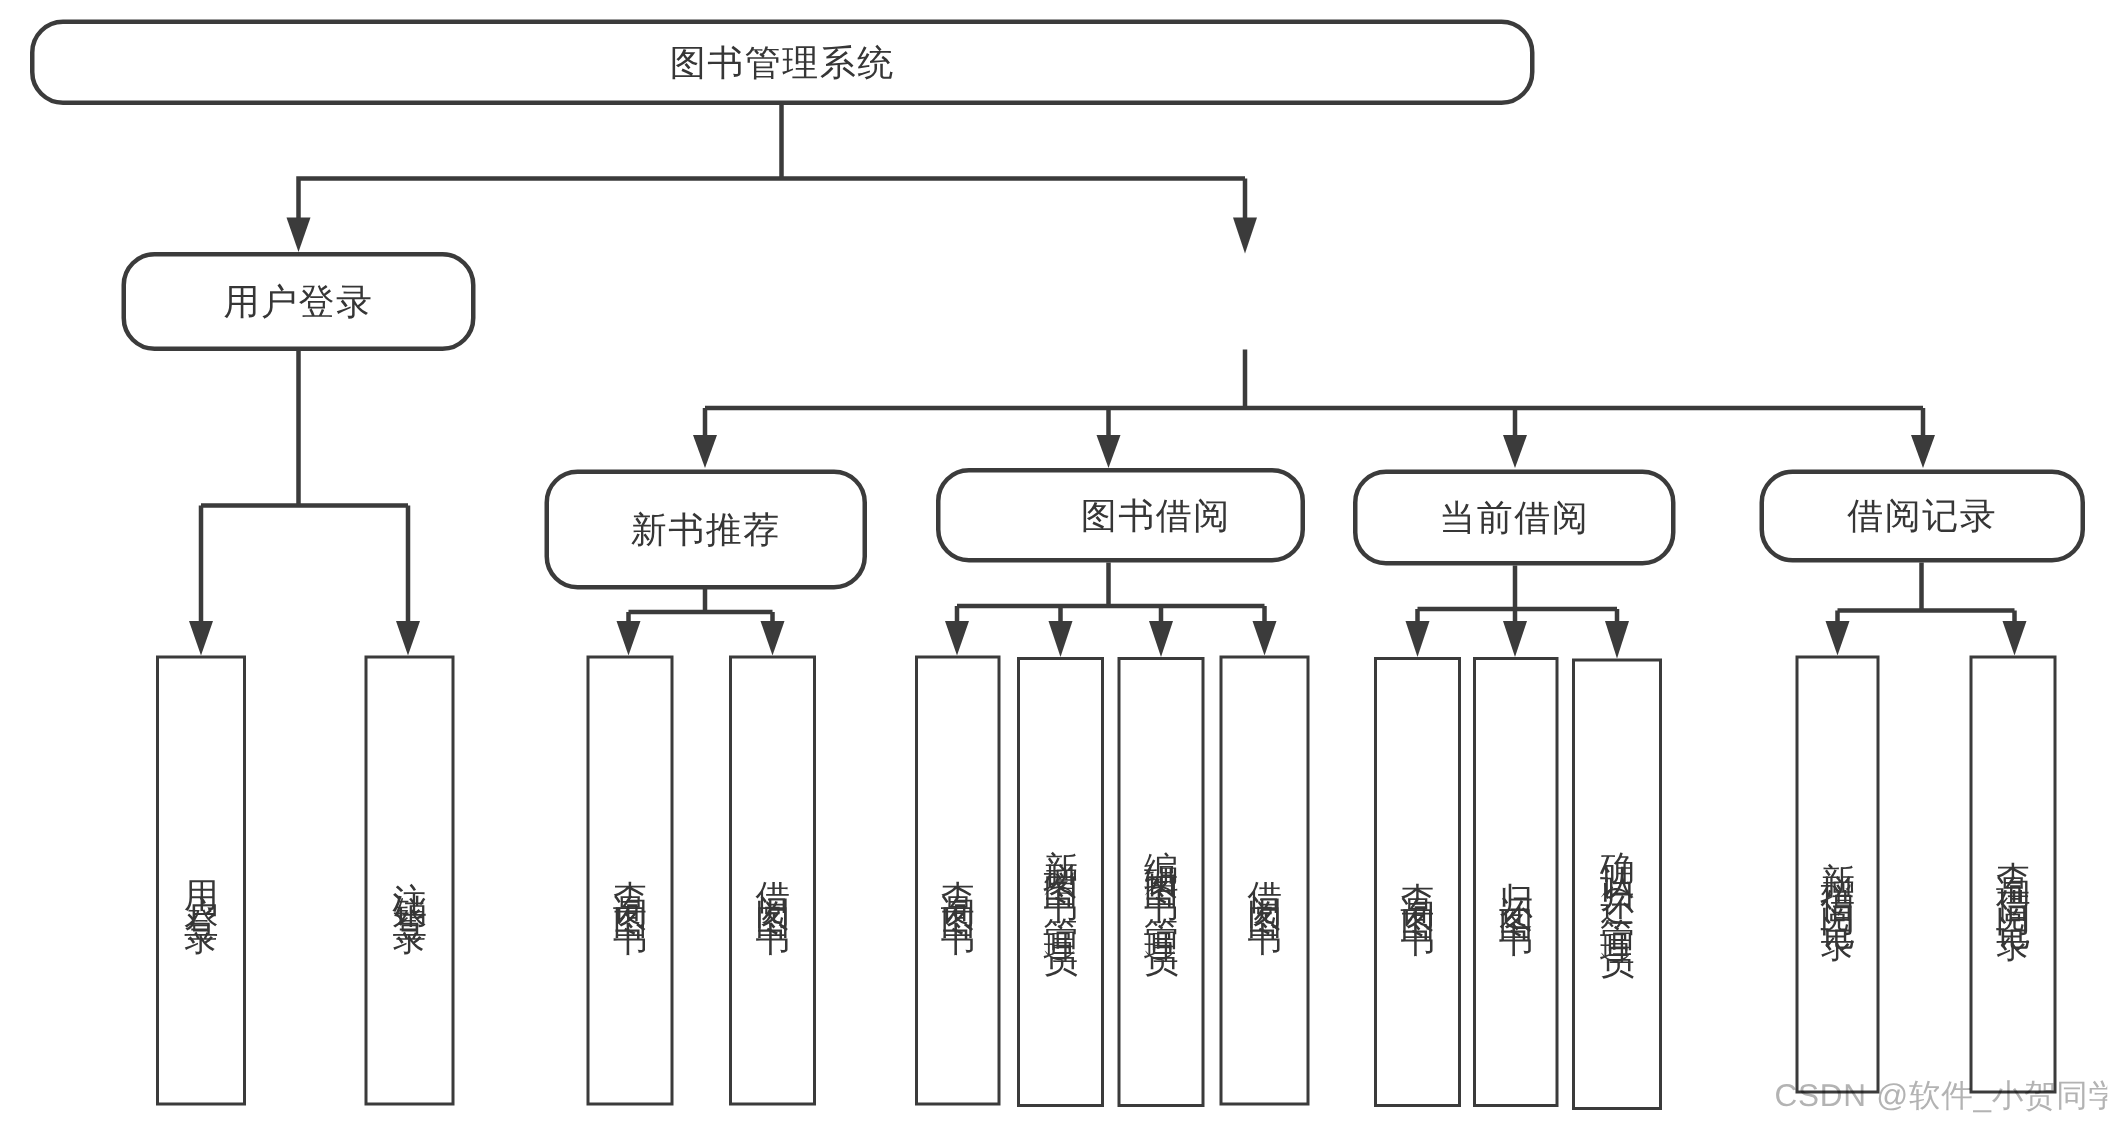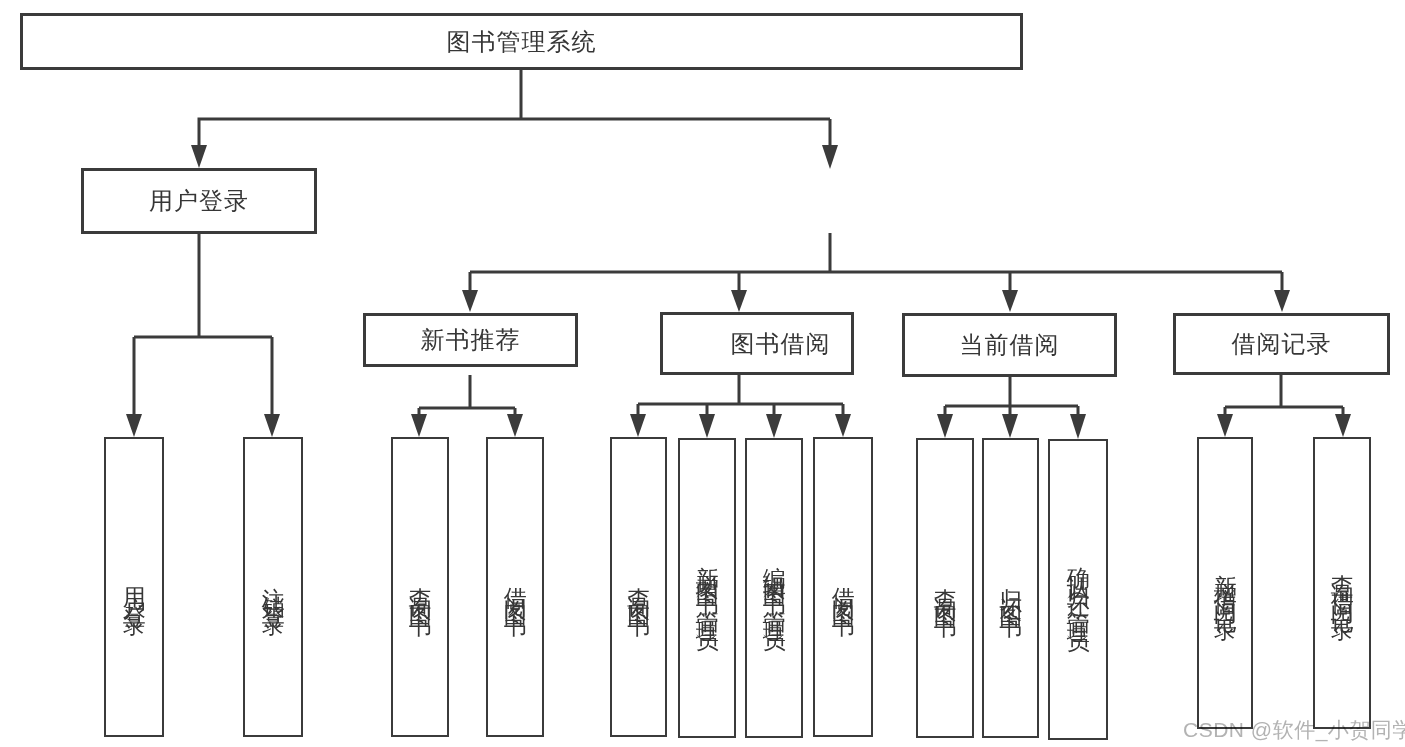--- a/index.html
+++ b/index.html
@@ -39,21 +39,21 @@
 
   .node {
     position: absolute;
     background: var(--node-bg);
     border: 3px solid var(--line);
     display: flex;
     align-items: center;
     justify-content: center;
     color: var(--text);
   }
-  .node.h { font-size: 24px; letter-spacing: 1px; }
+  .node.h { font-size: 24px; letter-spacing: 1px; border-radius: 22px; }
   .node.v { border-width: 2.5px; }
   .node.v .vlabel {
     writing-mode: vertical-rl;
     text-orientation: mixed;
     font-size: 23px;
     letter-spacing: 9px;
     line-height: 1.1;
     white-space: nowrap;
   }
 
@@ -125,24 +125,24 @@
   </svg>
 
   <div class="node h" style="left:20px; top:13px; width:1003px; height:57px;">
     <span>图书管理系统</span>
   </div>
 
   <div class="node h" style="left:81px; top:168px; width:236px; height:66px;">
     <span>用户登录</span>
   </div>
 
-  <div class="node h" style="left:363px; top:313px; width:215px; height:54px;">
+  <div class="node h" style="left:363px; top:313px; width:215px; height:80px;">
     <span>新书推荐</span>
   </div>
-  <div class="node h" style="left:660px; top:312px; width:194px; height:63px;padding-left:47px;">
+  <div class="node h" style="left:624px; top:312px; width:246px; height:63px;padding-left:47px;">
     <span>图书借阅</span>
   </div>
   <div class="node h" style="left:902px; top:313px; width:215px; height:64px;text-align:center;">
     <span>当前借阅</span>
   </div>
   <div class="node h" style="left:1173px; top:313px; width:217px; height:62px;">
     <span>借阅记录</span>
   </div>
 
   <div class="node v" style="left:104px; top:437px; width:60px; height:300px;">

